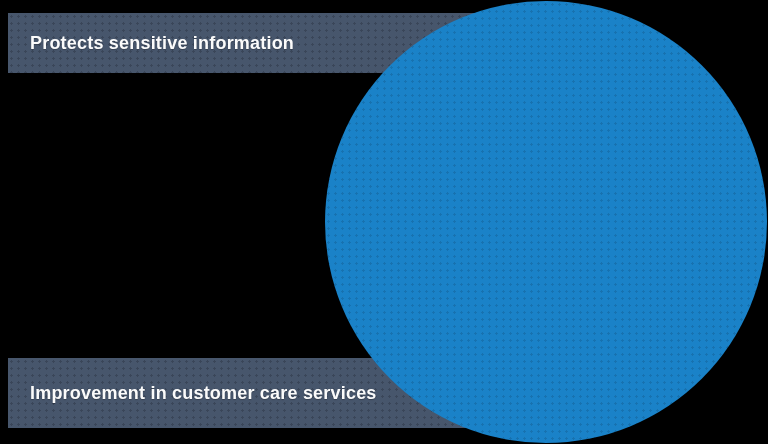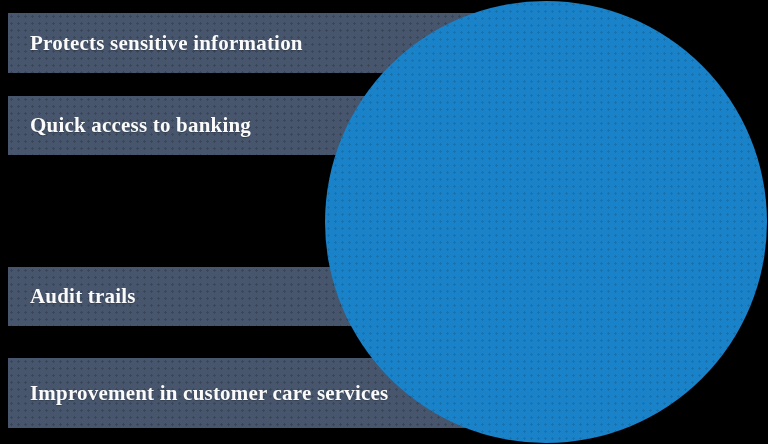--- a/index.html
+++ b/index.html
@@ -30,26 +30,25 @@
     padding-left: 22px;
     z-index: 1;
   }
   .bar-1 { top: 13px;  height: 60px; }
   .bar-2 { top: 96px;  height: 59px; }
   .bar-3 { top: 178px; height: 59px; }
   .bar-4 { top: 267px; height: 59px; }
   .bar-5 { top: 358px; height: 70px; }
   .bar-label {
     color: var(--text);
-    font-size: 21px;
+    font-size: 18px;
     font-weight: bold;
     letter-spacing: 0.2px;
     white-space: nowrap;
     text-shadow: 0 1px 1px rgba(0,0,0,0.25);
-    font-family: Liberation Serif, serif;
   }
   .big-circle {
     position: absolute;
     left: 325px;
     top: 1px;
     width: 442px;
     height: 442px;
     border-radius: 50%;
     background-color: var(--circle);
     background-image: radial-gradient(rgba(0,0,0,0.12) 1px, transparent 1.2px);
@@ -57,23 +56,17 @@
     z-index: 2;
   }
 </style>
 </head>
 <body>
 
 <div class="canvas">
   <div class="bar bar-1">
     <span class="bar-label">Protects sensitive information</span>
   </div>
-  <div class="bar bar-2">
-    <span class="bar-label">Quick access to banking</span>
-  </div>
-  <div class="bar bar-4">
-    <span class="bar-label">Audit trails</span>
-  </div>
   <div class="bar bar-5">
     <span class="bar-label">Improvement in customer care services</span>
   </div>
   <div class="big-circle"></div>
 </div>
 
 </body></html>

